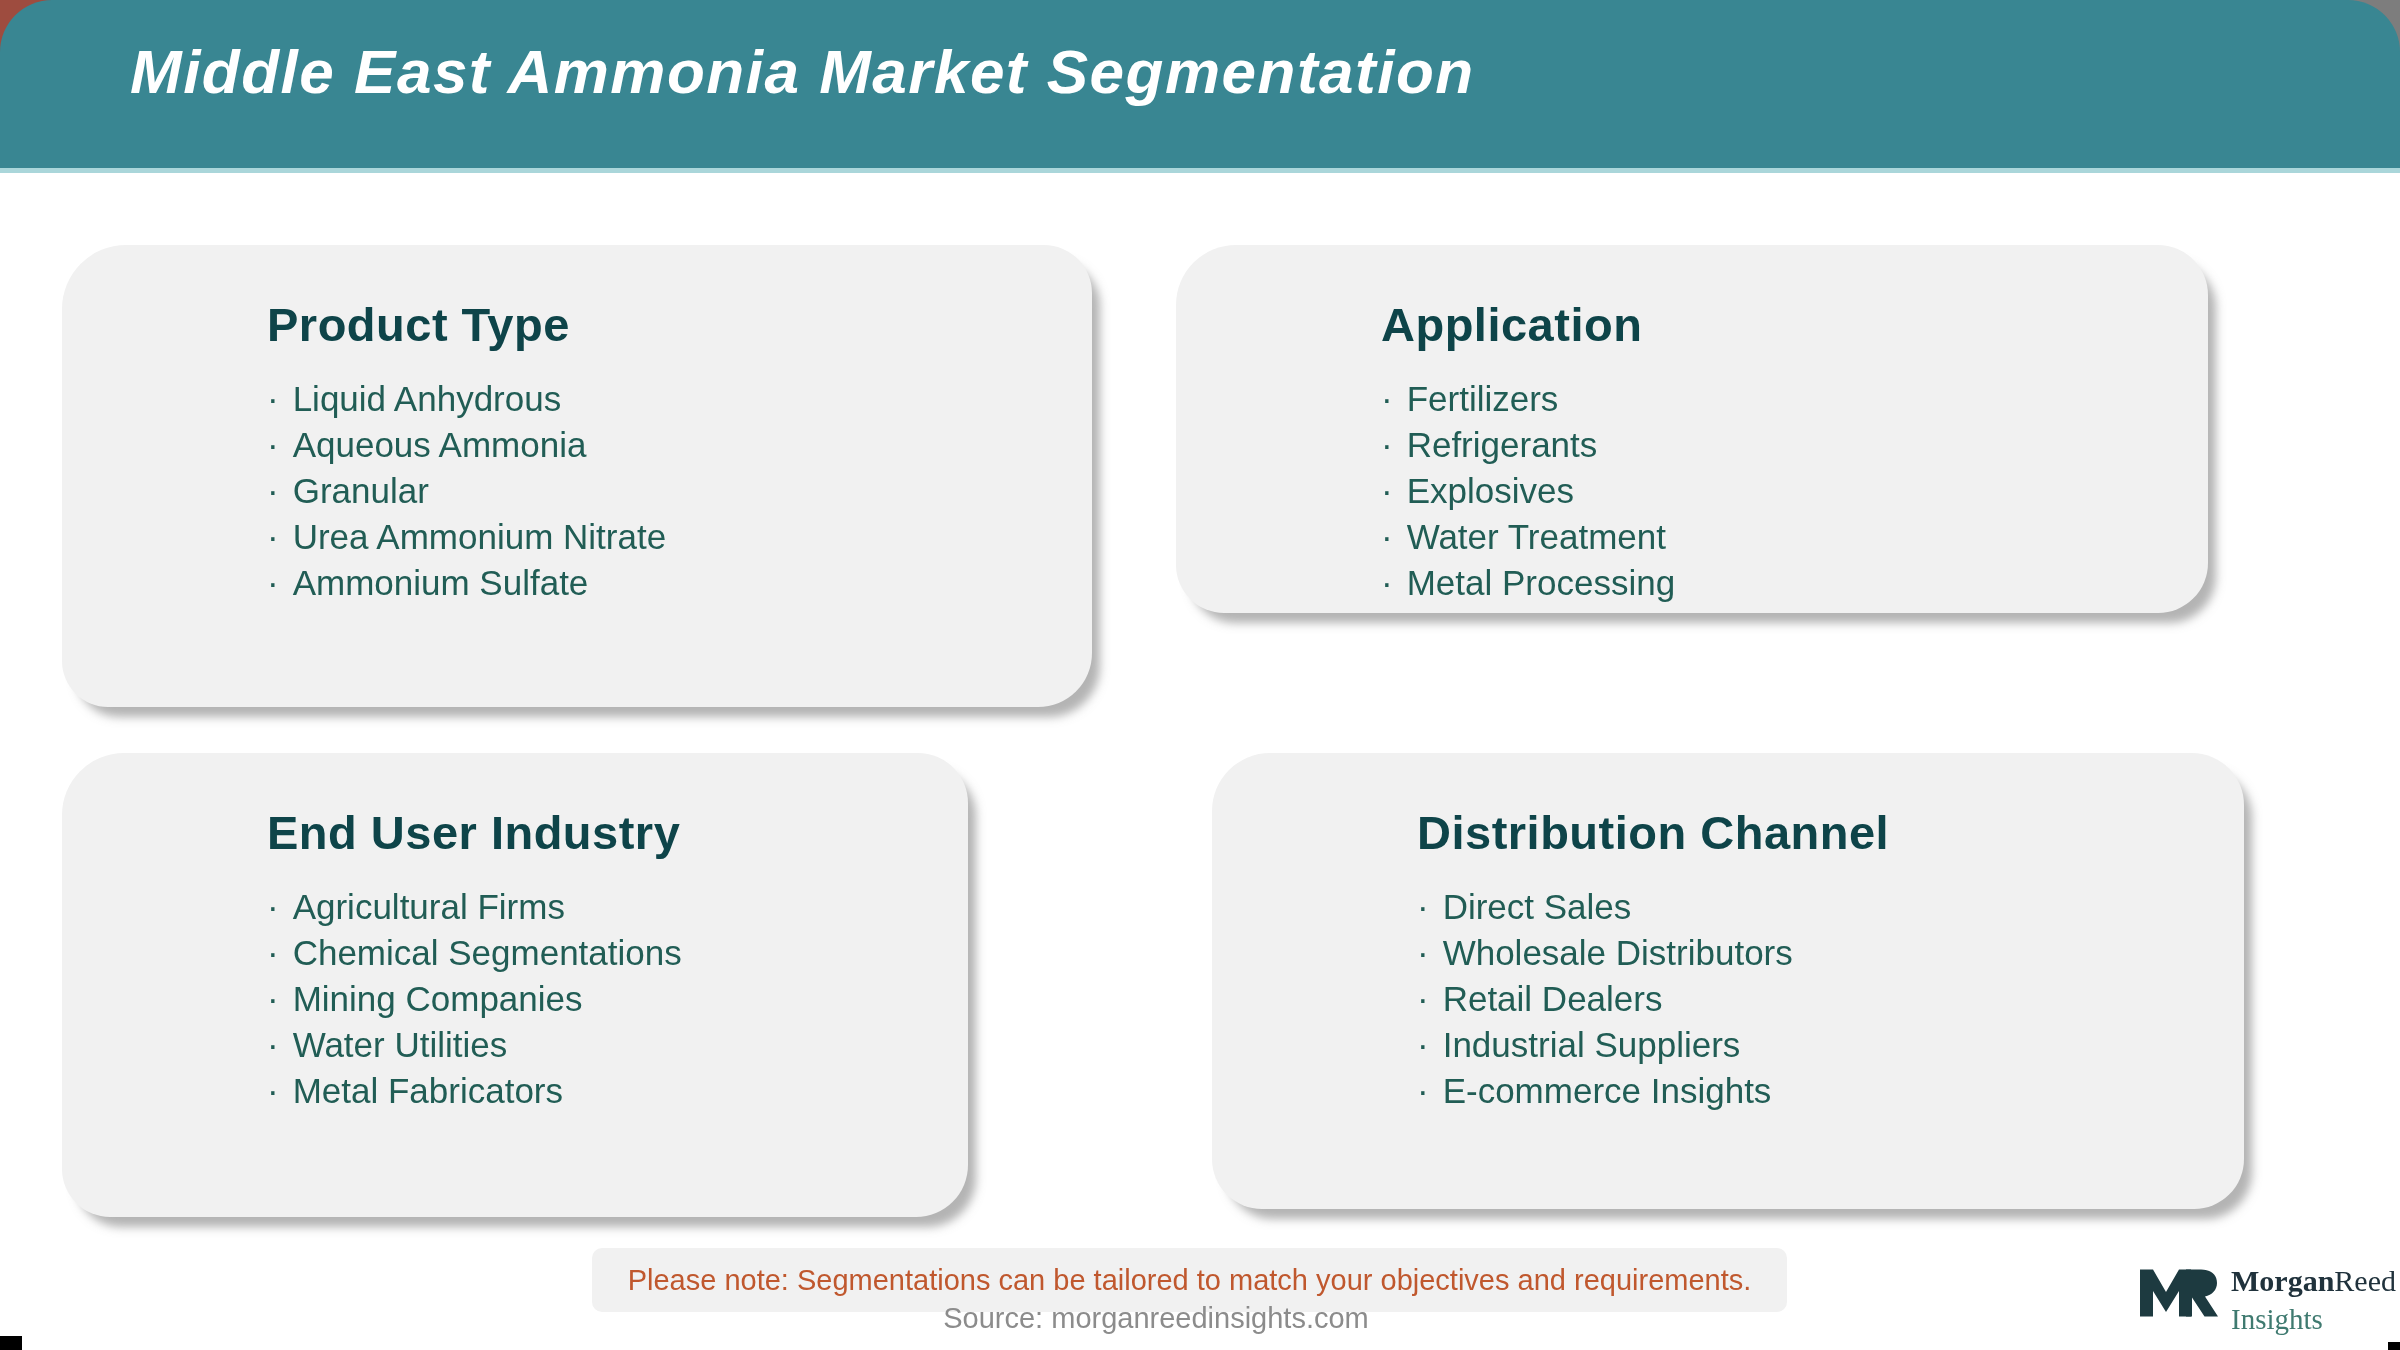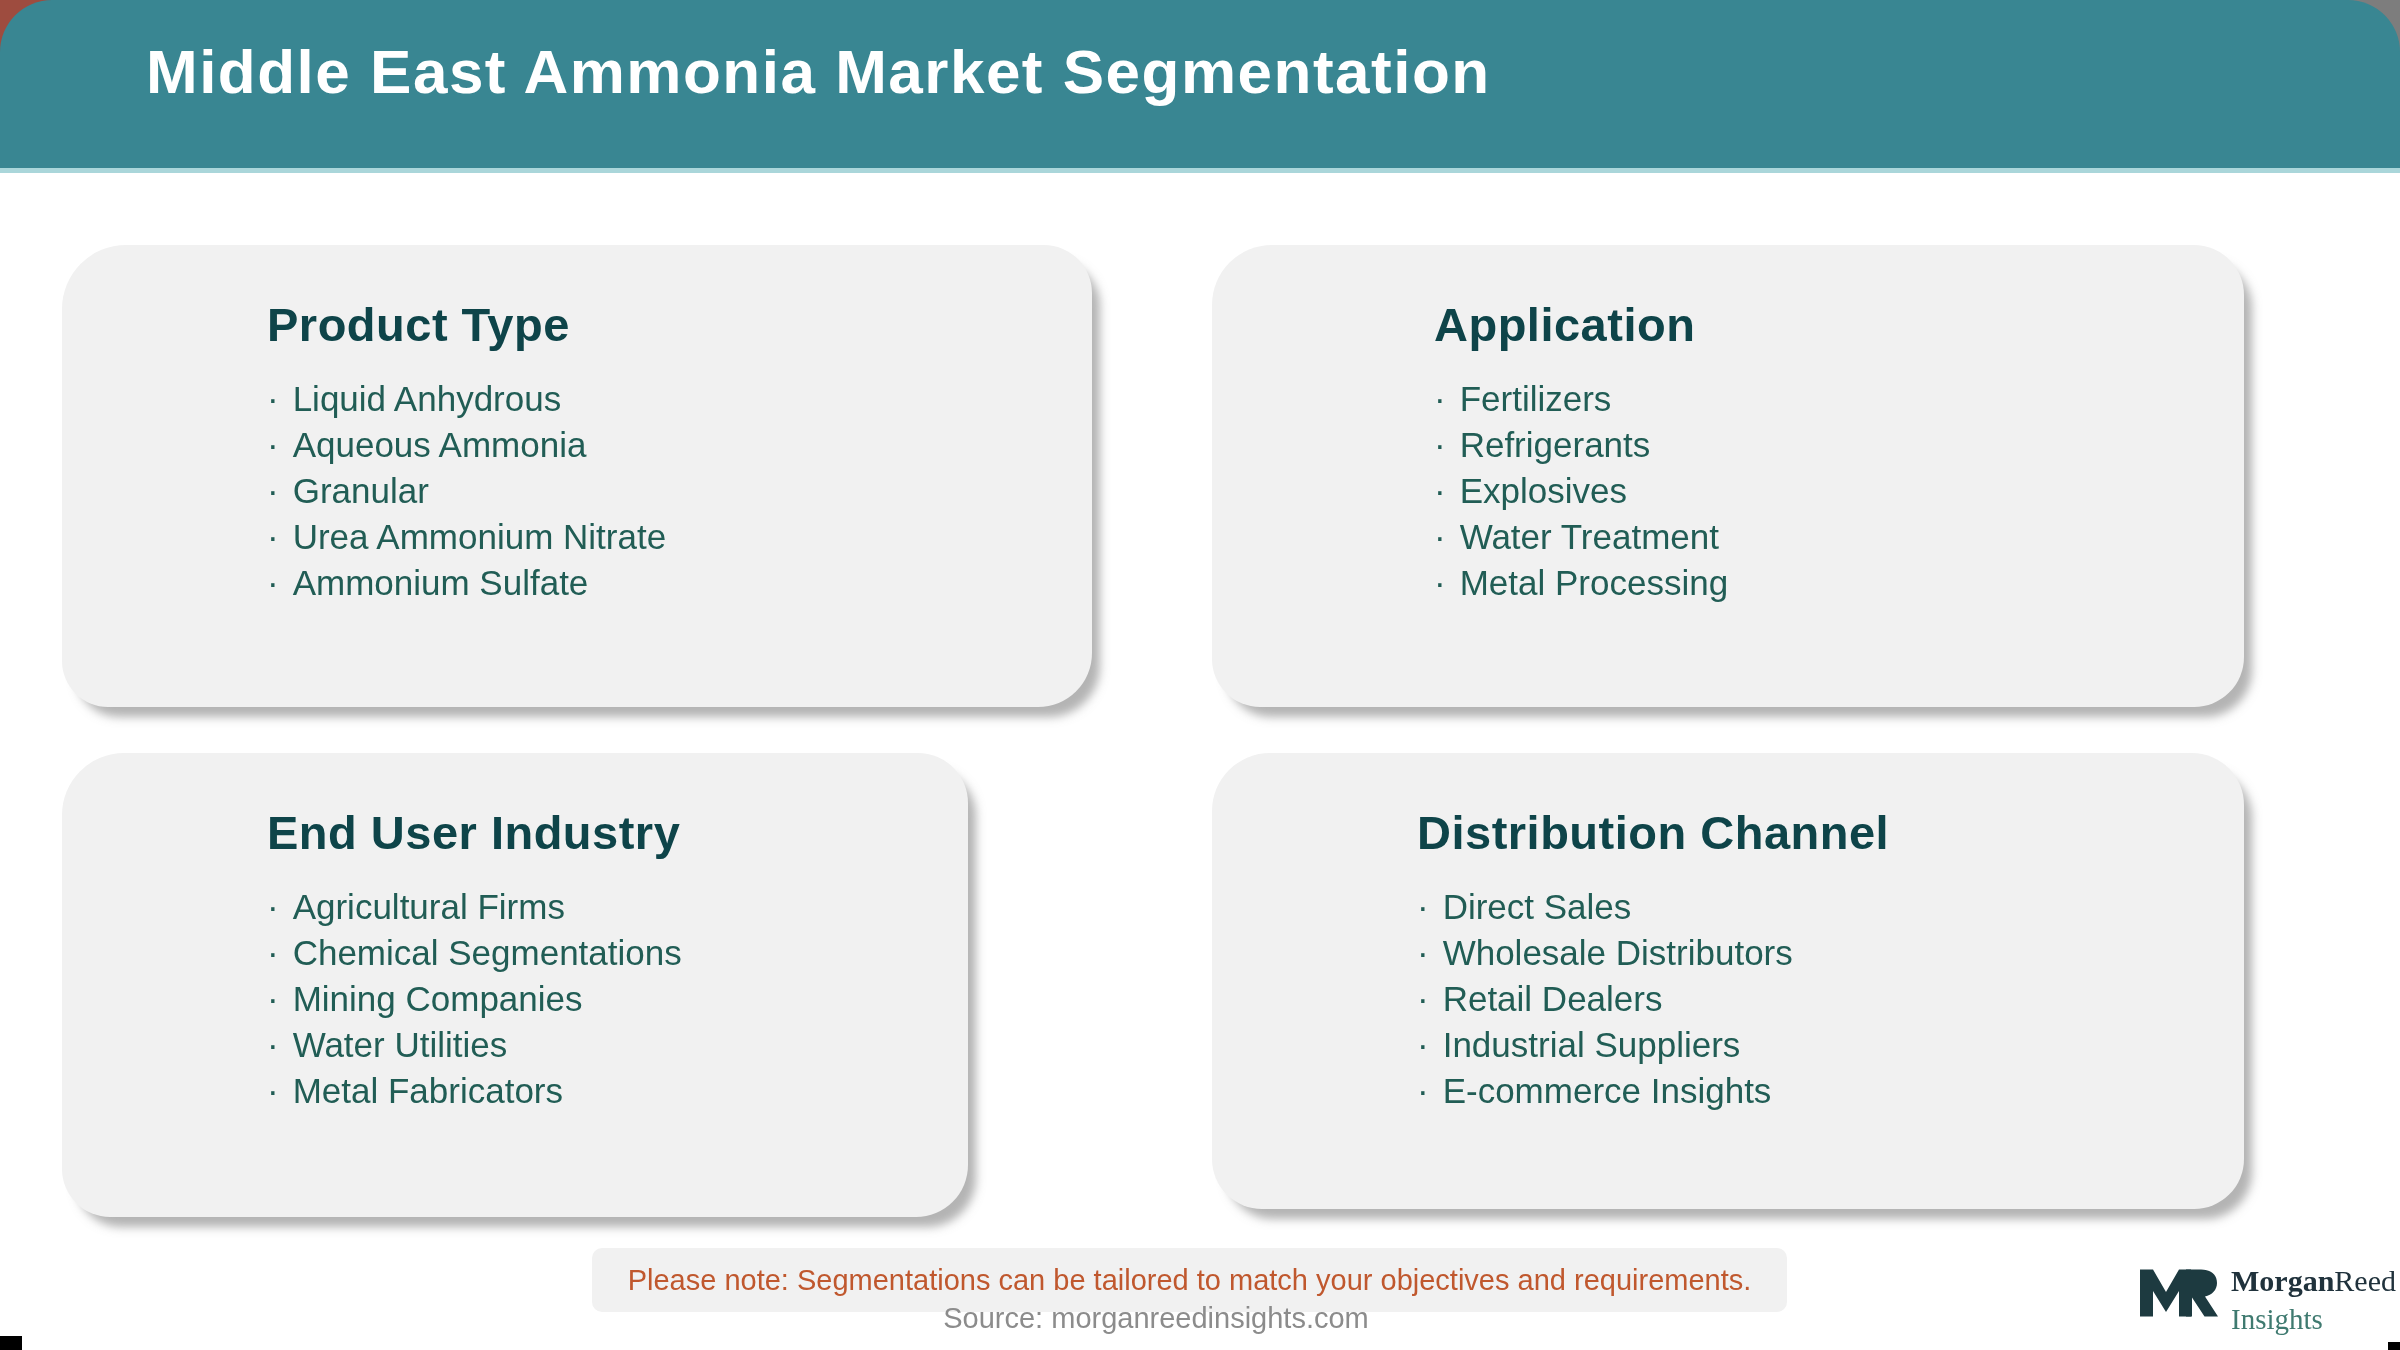--- a/index.html
+++ b/index.html
@@ -21,34 +21,35 @@
     width: 2400px; height: 173px;
     background: #398692;
     border-radius: 52px 52px 0 0;
   }
   .header-underline {
     position: absolute; left: 0; bottom: 0;
     width: 100%; height: 5px;
     background: #aad6da;
   }
   .page-title {
-    position: absolute; left: 146px; top: 36px;
+    position: absolute; left: 130px; top: 36px;
     margin: 0;
     font-size: 62px; font-weight: 700;
     letter-spacing: 1.5px;
     color: #ffffff;
+    font-style: italic;
   }
 
   .card {
     position: absolute;
     background: #f1f1f1;
     box-shadow: 11px 13px 10px -3px rgba(105,105,105,0.5);
   }
   .card-1 { left: 62px;   top: 245px; width: 1030px; height: 462px; border-radius: 64px 48px 54px 46px; }
-  .card-2 { left: 1212px; top: 245px; width: 1032px; height: 462px; border-radius: 60px 50px 50px 48px; padding-left: 17px; }
+  .card-2 { left: 1176px; top: 245px; width: 1032px; height: 368px; border-radius: 60px 50px 50px 48px; }
   .card-3 { left: 62px;   top: 753px; width: 906px; height: 464px; border-radius: 62px 50px 52px 48px; }
   .card-4 { left: 1212px; top: 753px; width: 1032px; height: 456px; border-radius: 58px 52px 50px 50px; }
 
   .card h2 {
     margin: 0; padding: 52px 40px 0 205px;
     font-size: 47px; font-weight: 700;
     letter-spacing: 0.5px;
     color: #0e4449;
   }
   .card ul {

